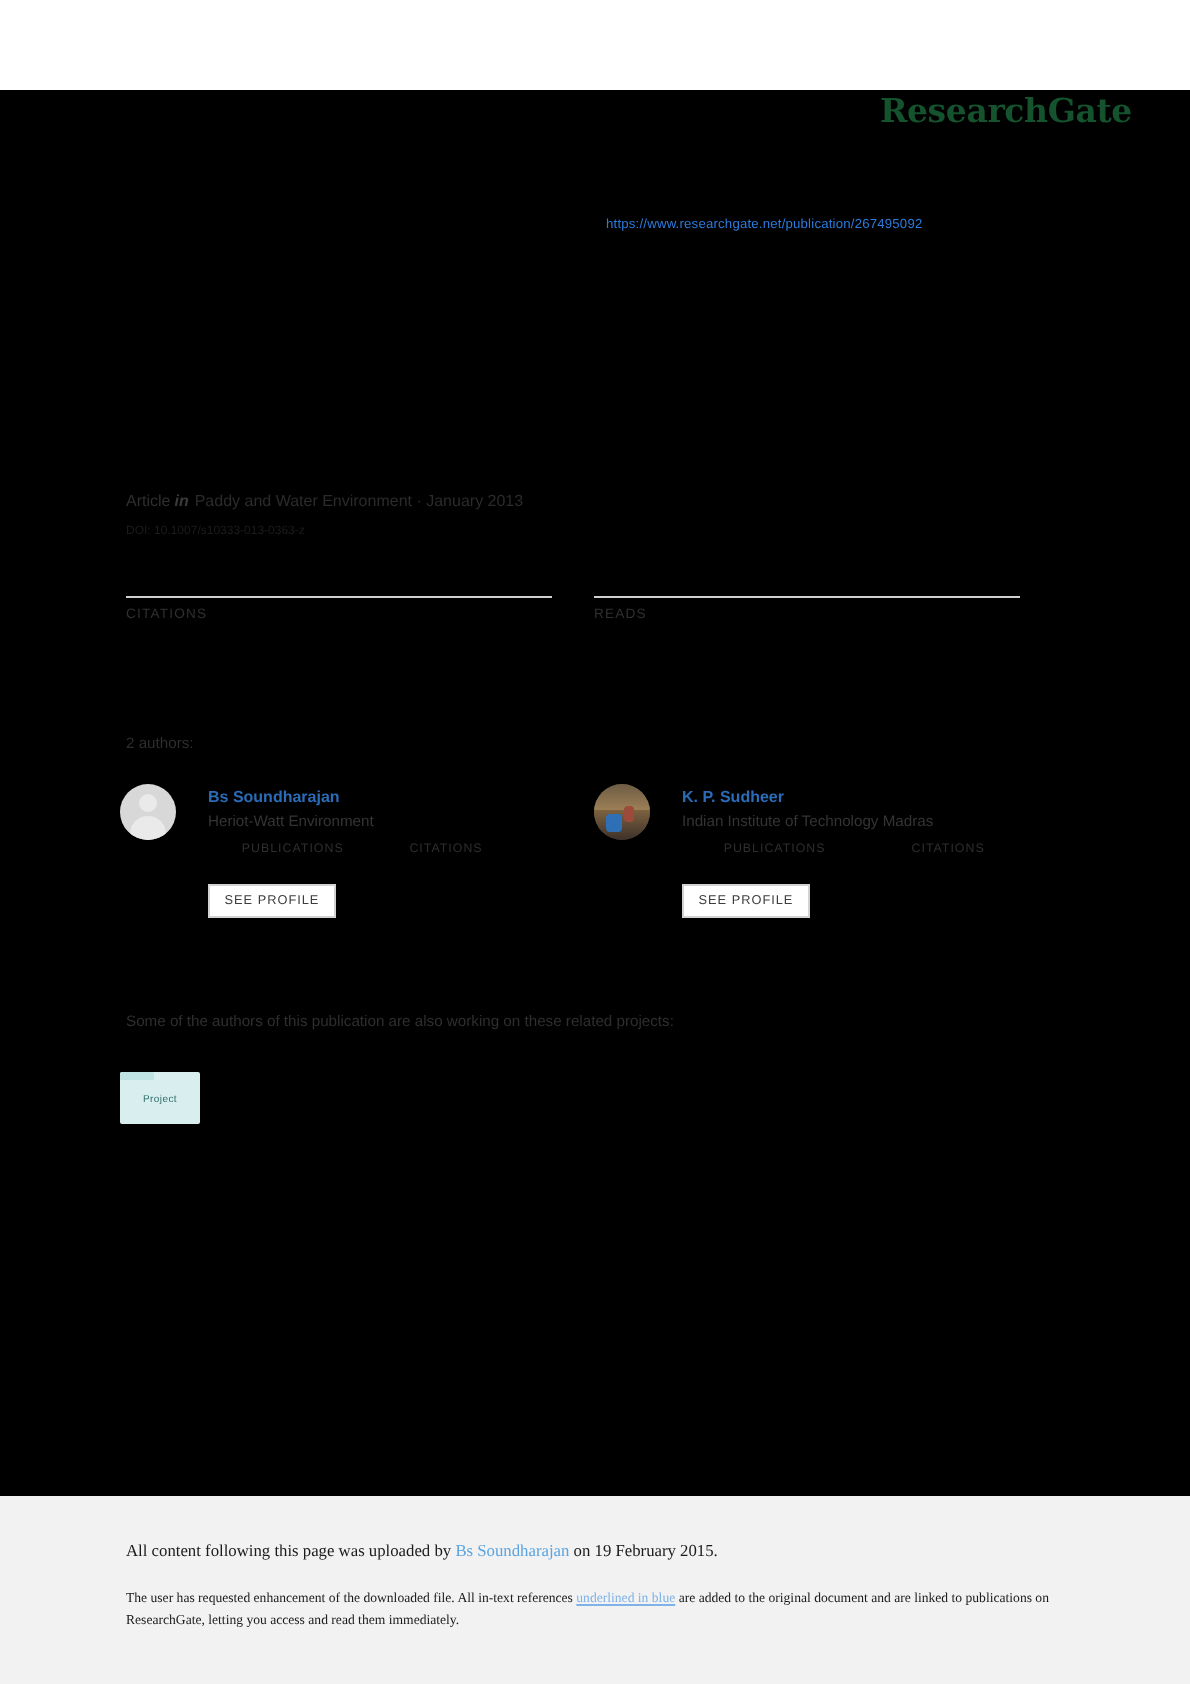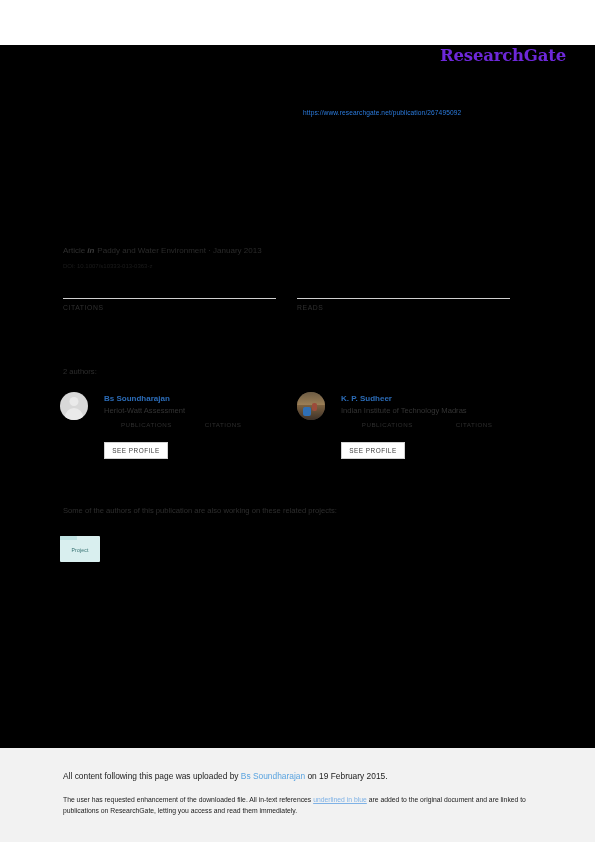--- a/index.html
+++ b/index.html
@@ -31,21 +31,21 @@
     background: #000000;
   }
 
   
   .brand {
     position: absolute;
     left: 440px; top: 46px;
     font-family: "DejaVu Serif", serif;
     font-size: 16.5px;
     font-weight: bold;
-    color: #6d28d9;
+    color: #14532d;
     letter-spacing: -0.2px;
     white-space: nowrap;
   }
 
   
   .pub-url {
     position: absolute;
     left: 303px; top: 109px;
     font-size: 6.6px;
     color: #2b7bdd;
@@ -264,20 +264,21 @@
     margin-left: 5px;
     cursor: pointer;
   }
 
   
   .footer {
     position: absolute;
     left: 0; top: 748px;
     width: 595px; height: 94px;
     background: #f2f2f2;
+    font-family: Liberation Serif, serif;
   }
   .footer-upload {
     position: absolute;
     left: 63px; top: 23px;
     font-size: 8.4px;
     color: #1b1b1b;
     white-space: nowrap;
   }
   .footer-upload .link {
     color: #5ba4e0;
@@ -324,21 +325,21 @@
 </div>
 
 <div class="authors-heading">2 authors:</div>
 
 <div class="author a0">
   <div class="avatar">
     <div class="head"></div>
     <div class="shoulders"></div>
   </div>
   <div class="author-name">Bs Soundharajan</div>
-  <div class="author-affil">Heriot-Watt Assessment</div>
+  <div class="author-affil">Heriot-Watt Environment</div>
   <div class="author-stats">
     <span class="stat"><span class="num">14</span><span>PUBLICATIONS</span></span><span class="stat"><span class="num">77</span><span>CITATIONS</span></span>
   </div>
   <div class="see-profile">SEE PROFILE</div>
 </div>
 
 <div class="author a1">
   <div class="avatar photo">
     <div class="ph-sky"></div>
     <div class="ph-ground"></div>

